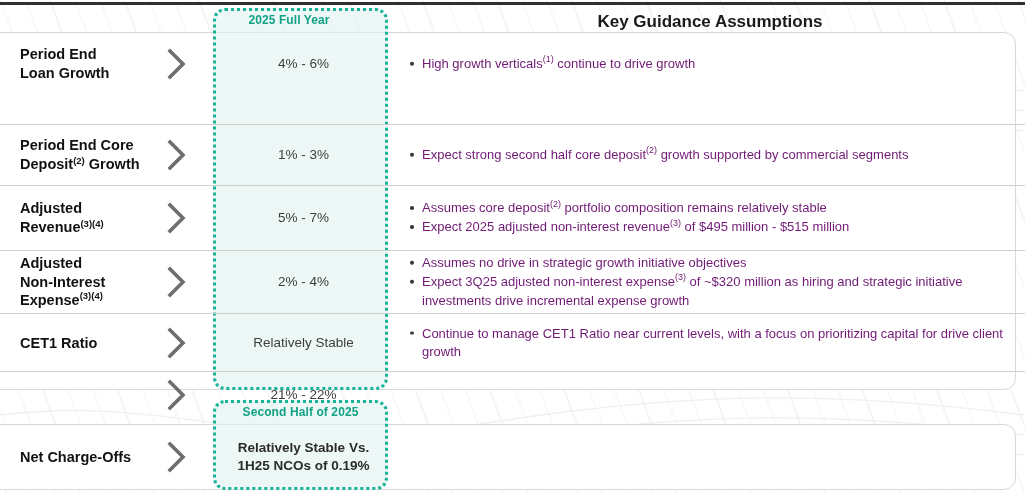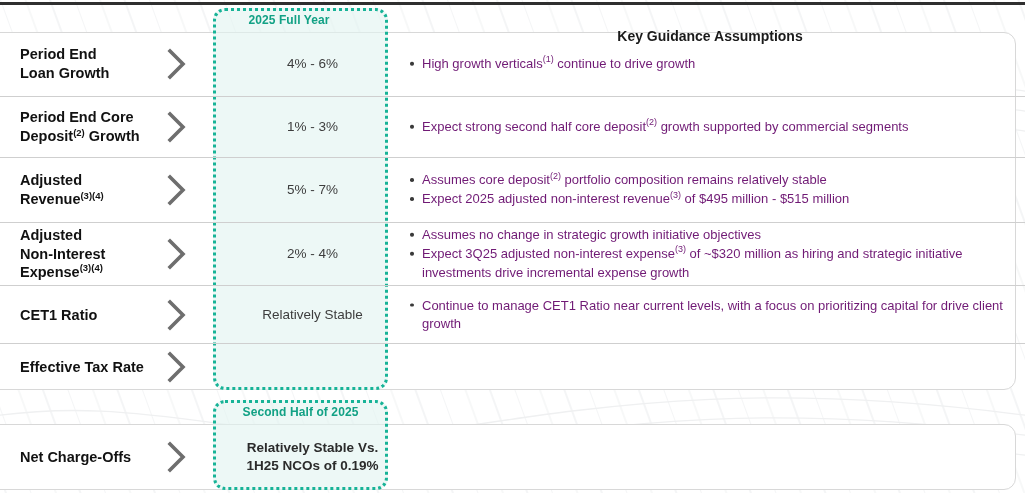--- a/index.html
+++ b/index.html
@@ -40,22 +40,22 @@
     text-align: center;
     white-space: nowrap;
   }
   #header-period {
     left: 213px; top: 13px; width: 152px;
     font-size: 12px;
     color: #12a185;
     letter-spacing: .1px;
   }
   #header-assumptions {
-    left: 400px; top: 28px; width: 620px;
-    font-size: 14px;
+    left: 400px; top: 12px; width: 620px;
+    font-size: 17px;
     color: #1a1a1a;
   }
   #header-second-half {
     left: 213px; top: 405px; width: 175px;
     font-size: 12px;
     color: #12a185;
     letter-spacing: .1px;
   }
 
   
@@ -132,21 +132,21 @@
     position: absolute;
     left: 162px;
     top: 50%;
     transform: translateY(-50%);
     width: 30px;
     height: 34px;
   }
 
   .cell-value {
     position: absolute;
-    left: 213px;
+    left: 204px;
     width: 175px;
     top: 50%;
     transform: translateY(-50%);
     text-align: center;
     font-size: 13.5px;
     color: #3d3d3d;
     line-height: 1.35;
     padding-left: 12px;
   }
   .cell-value.strong {
@@ -231,21 +231,21 @@
       <div class="chevron"><svg viewBox="0 0 30 34" width="30" height="34" aria-hidden="true">
           <path d="M8 4 L21 17 L8 30" fill="none" stroke="#6e6e6e" stroke-width="3.6" stroke-linecap="square" stroke-linejoin="miter"></path>
         </svg></div>
       <div class="cell-value">4% - 6%</div>
       <div class="cell-bullets">
         <ul>
           <li>High growth verticals<sup>(1)</sup> continue to drive growth</li>
         </ul>
       </div>
     </div>
-    <div class="row" style="height: 61px;">
+    <div class="row" style="height: 61px; margin-top: 28px;">
       <div class="cell-label">Period End Core<br>Deposit<sup>(2)</sup> Growth</div>
       <div class="chevron"><svg viewBox="0 0 30 34" width="30" height="34" aria-hidden="true">
           <path d="M8 4 L21 17 L8 30" fill="none" stroke="#6e6e6e" stroke-width="3.6" stroke-linecap="square" stroke-linejoin="miter"></path>
         </svg></div>
       <div class="cell-value">1% - 3%</div>
       <div class="cell-bullets">
         <ul>
           <li>Expect strong second half core deposit<sup>(2)</sup> growth supported by commercial segments</li>
         </ul>
       </div>
@@ -264,42 +264,42 @@
       </div>
     </div>
     <div class="row" style="height: 63px;">
       <div class="cell-label">Adjusted<br>Non-Interest<br>Expense<sup>(3)(4)</sup></div>
       <div class="chevron"><svg viewBox="0 0 30 34" width="30" height="34" aria-hidden="true">
           <path d="M8 4 L21 17 L8 30" fill="none" stroke="#6e6e6e" stroke-width="3.6" stroke-linecap="square" stroke-linejoin="miter"></path>
         </svg></div>
       <div class="cell-value">2% - 4%</div>
       <div class="cell-bullets">
         <ul>
-          <li>Assumes no change in strategic growth initiative objectives</li>
+          <li>Assumes no drive in strategic growth initiative objectives</li>
           <li>Expect 3Q25 adjusted non-interest expense<sup>(3)</sup> of ~$320 million as hiring and strategic initiative investments drive incremental expense growth</li>
         </ul>
       </div>
     </div>
     <div class="row" style="height: 58px;">
       <div class="cell-label">CET1 Ratio</div>
       <div class="chevron"><svg viewBox="0 0 30 34" width="30" height="34" aria-hidden="true">
           <path d="M8 4 L21 17 L8 30" fill="none" stroke="#6e6e6e" stroke-width="3.6" stroke-linecap="square" stroke-linejoin="miter"></path>
         </svg></div>
       <div class="cell-value">Relatively Stable</div>
       <div class="cell-bullets">
         <ul>
           <li>Continue to manage CET1 Ratio near current levels, with a focus on prioritizing capital for drive client growth</li>
         </ul>
       </div>
     </div>
     <div class="row" style="height: 47px;">
-      <div class="cell-label">Effective Tax Rate</div>
-      <div class="chevron"><svg viewBox="0 0 30 34" width="30" height="34" aria-hidden="true">
-          <path d="M8 4 L21 17 L8 30" fill="none" stroke="#6e6e6e" stroke-width="3.6" stroke-linecap="square" stroke-linejoin="miter"></path>
-        </svg></div>
+      <div class="chevron"><svg viewBox="0 0 30 34" width="30" height="34" aria-hidden="true">
+          <path d="M8 4 L21 17 L8 30" fill="none" stroke="#6e6e6e" stroke-width="3.6" stroke-linecap="square" stroke-linejoin="miter"></path>
+        </svg></div>
+      <div class="cell-value">21% - 22%</div>
       <div class="cell-bullets"></div>
     </div>
   </div>
 
 <div id="bottom-layer">
     <div class="row" style="height: 66px;">
       <div class="cell-label">Net Charge-Offs</div>
       <div class="chevron"><svg viewBox="0 0 30 34" width="30" height="34" aria-hidden="true">
           <path d="M8 4 L21 17 L8 30" fill="none" stroke="#6e6e6e" stroke-width="3.6" stroke-linecap="square" stroke-linejoin="miter"></path>
         </svg></div>

